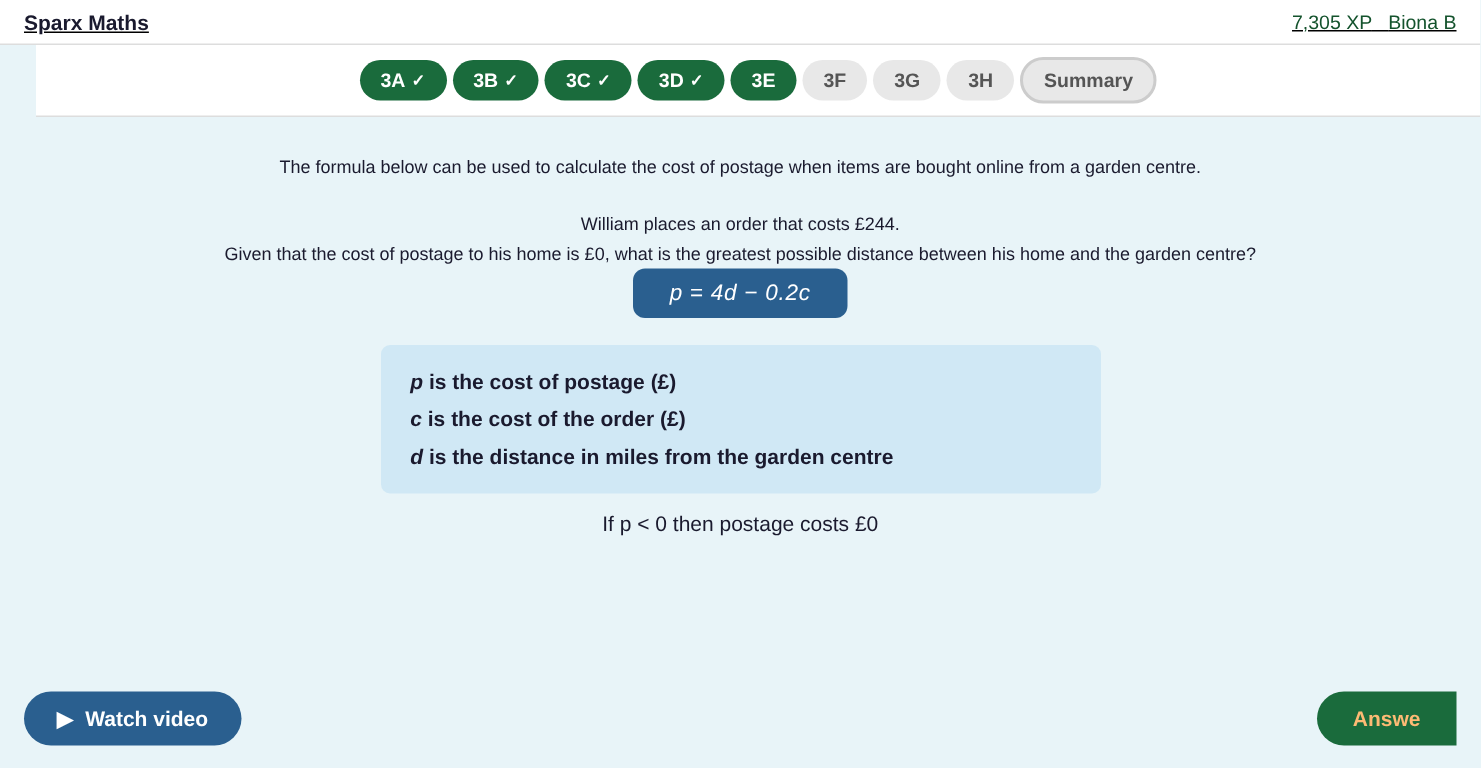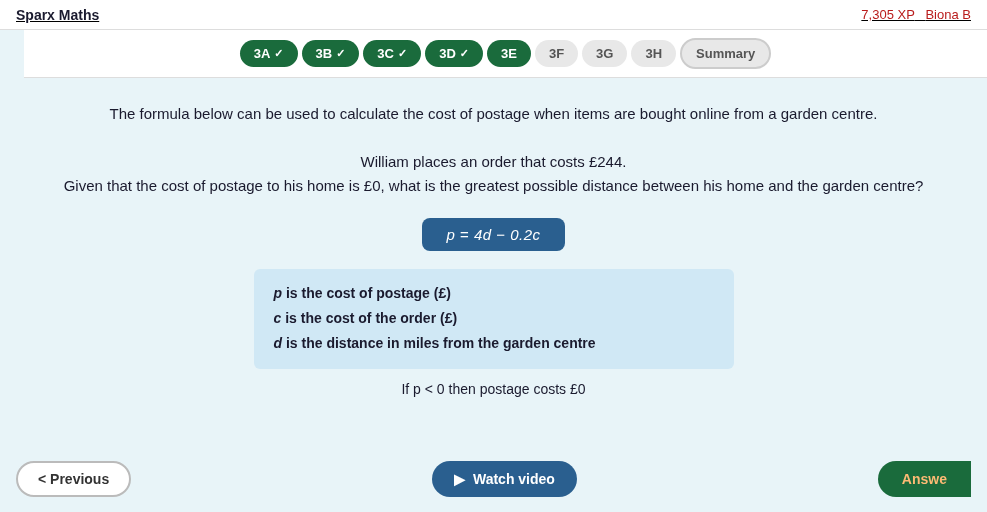--- a/index.html
+++ b/index.html
@@ -22,21 +22,21 @@
       border-bottom: 1px solid #ddd;
       text-decoration: underline;
     }
     .header-left {
       font-weight: bold;
       font-size: 14px;
       color: #1a1a2e;
     }
     .header-right {
       font-size: 13px;
-      color: #b91c1c;
+      color: #14532d;
     }
 
     
     .tab-bar {
       background: white;
       display: flex;
       align-items: center;
       justify-content: center;
       padding: 8px 0;
       gap: 4px;
@@ -79,24 +79,23 @@
 
     
     .main {
       padding: 24px 40px 16px;
       background: #e8f4f8;
       height: calc(512px - 30px - 54px - 54px);
     }
 
     .question-text {
       text-align: center;
-      font-size: 15px;
+      font-size: 12px;
       color: #1a1a2e;
       line-height: 1.6;
-      margin-bottom: 20px;
     }
 
     .formula-box {
       display: flex;
       justify-content: center;
       margin-bottom: 18px;
     }
     .formula-pill {
       background: #2a5f8f;
       color: white;
@@ -254,23 +253,20 @@
   <div class="definition-box">
     <p><span class="var">p</span> is the cost of postage (£)</p>
     <p><span class="var">c</span> is the cost of the order (£)</p>
     <p><span class="var">d</span> is the distance in miles from the garden centre</p>
   </div>
 
   <div class="note-text">If p &lt; 0 then postage costs £0</div>
 </div>
 
 <div class="footer">
-  <button class="btn-previous">
-    <span>&lt; Previous</span>
-  </button>
   <div class="footer-center">
     <button class="btn-watch">
       <span>▶</span>
       <span>Watch video</span>
     </button>
   </div>
   <div class="footer-right">
     <button class="btn-answer">
       <span>Answe</span>
     </button>

